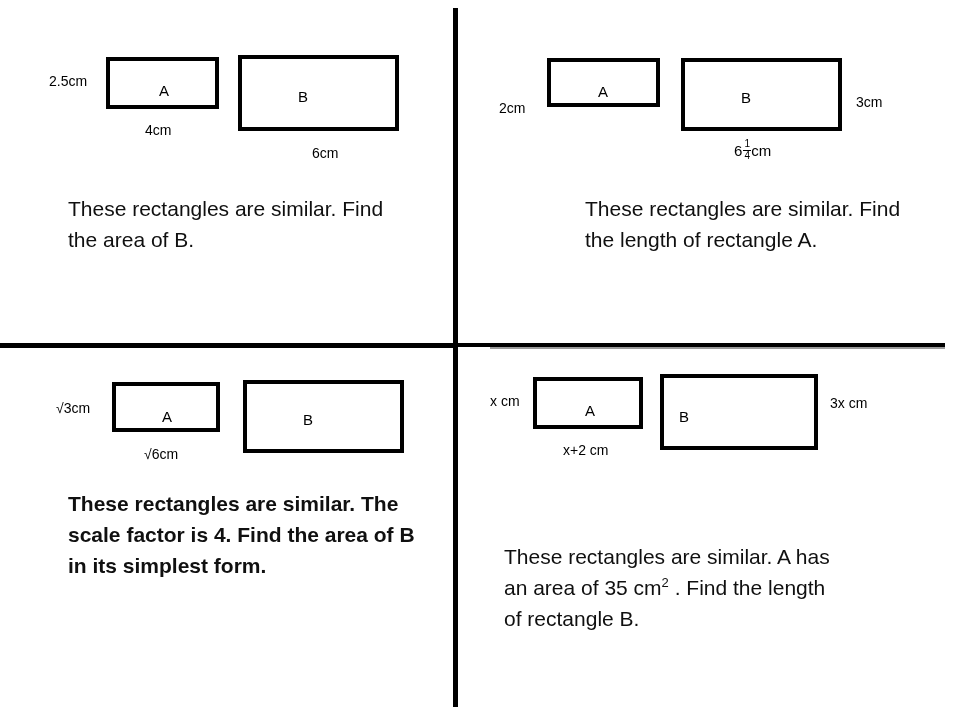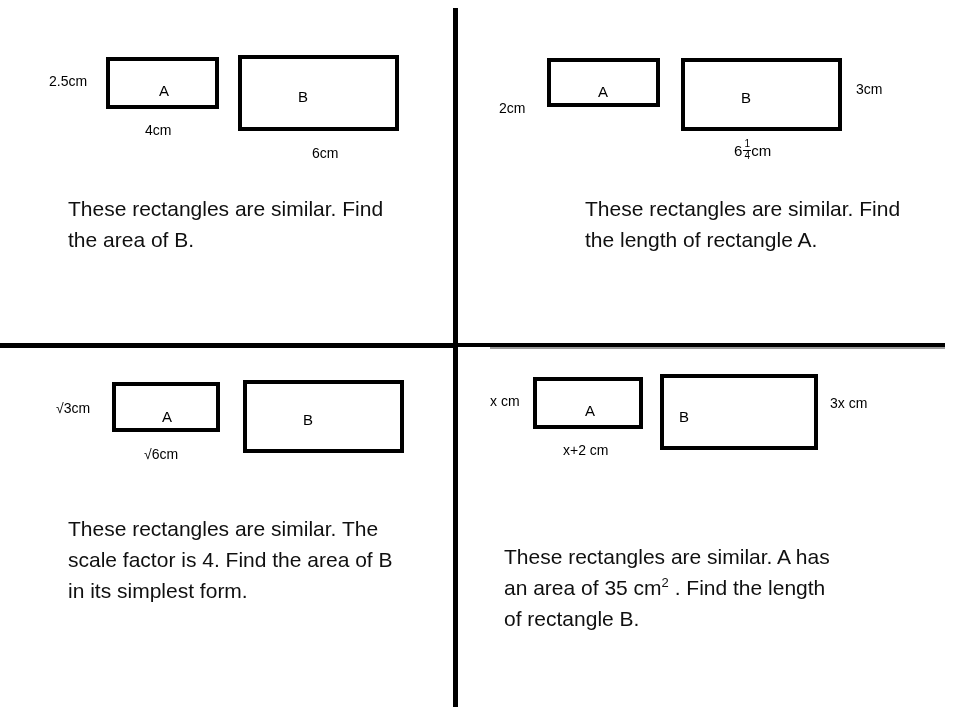--- a/index.html
+++ b/index.html
@@ -128,21 +128,21 @@
 <div class="question" style="left:68px; top:193px; width:360px;">These rectangles are similar. Find
 the area of B.</div>
 
 <div class="rect" style="left:547px; top:58px; width:113px; height:49px;"></div>
 <div class="rect-label" style="left:598px; top:84px;">A</div>
 
 <div class="rect" style="left:681px; top:58px; width:161px; height:73px;"></div>
 <div class="rect-label" style="left:741px; top:90px;">B</div>
 
 <div class="dim dim-sm" style="left:499px; top:76px;margin-top:25px;">2cm</div>
-<div class="dim dim-sm" style="left:856px; top:82px;">3cm</div>
+<div class="dim dim-sm" style="left:856px; top:95px;">3cm</div>
 
 <div class="mixed" style="left:734px; top:139px;">
   <span>6</span>
   <span class="frac">
     <span class="num">1</span>
     <span class="bar"></span>
     <span class="den">4</span>
   </span>
   <span>cm</span>
 </div>
@@ -152,21 +152,21 @@
 
 <div class="rect" style="left:112px; top:382px; width:108px; height:50px;"></div>
 <div class="rect-label" style="left:162px; top:409px;">A</div>
 
 <div class="rect" style="left:243px; top:380px; width:161px; height:73px;"></div>
 <div class="rect-label" style="left:303px; top:412px;">B</div>
 
 <div class="dim dim-sm" style="left:56px; top:401px;text-align:right;">√3cm</div>
 <div class="dim dim-sm" style="left:144px; top:447px;">√6cm</div>
 
-<div class="question" style="left:68px; top:513px; width:370px;">These rectangles are similar. The
+<div class="question" style="left:68px; top:488px; width:370px;font-weight:bold;">These rectangles are similar. The
 scale factor is 4. Find the area of B
 in its simplest form.</div>
 
 <div class="rect" style="left:533px; top:377px; width:110px; height:52px;"></div>
 <div class="rect-label" style="left:585px; top:403px;">A</div>
 
 <div class="rect" style="left:660px; top:374px; width:158px; height:76px;"></div>
 <div class="rect-label" style="left:679px; top:409px;">B</div>
 
 <div class="dim dim-sm" style="left:490px; top:394px;">x cm</div>

